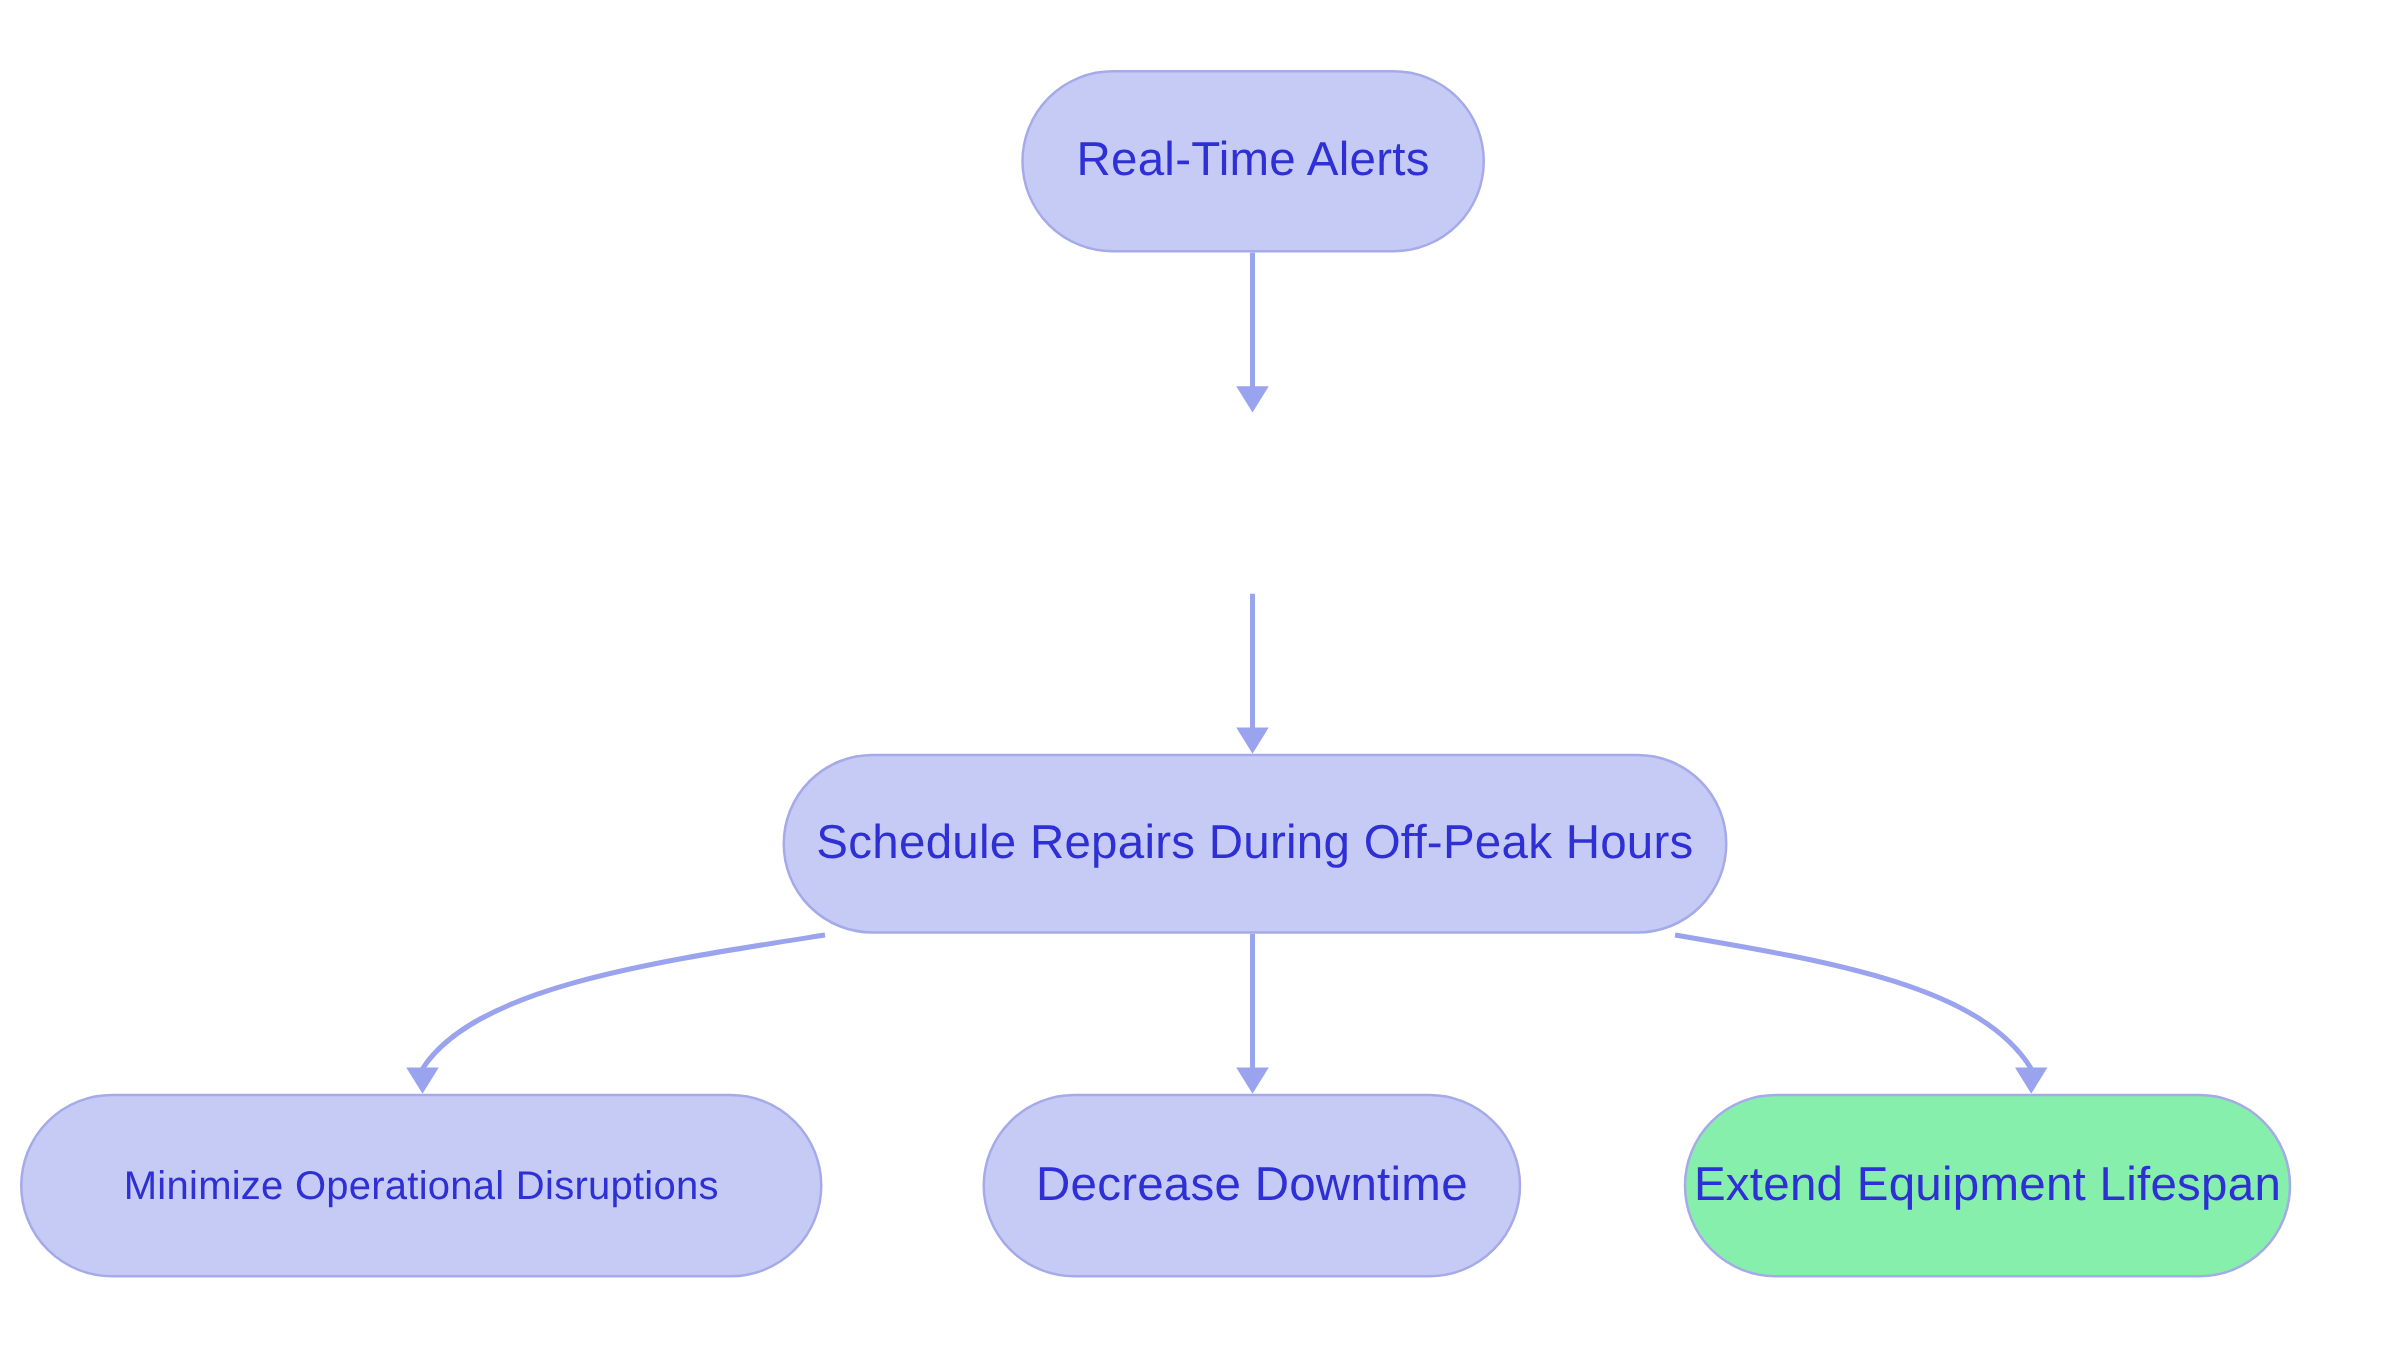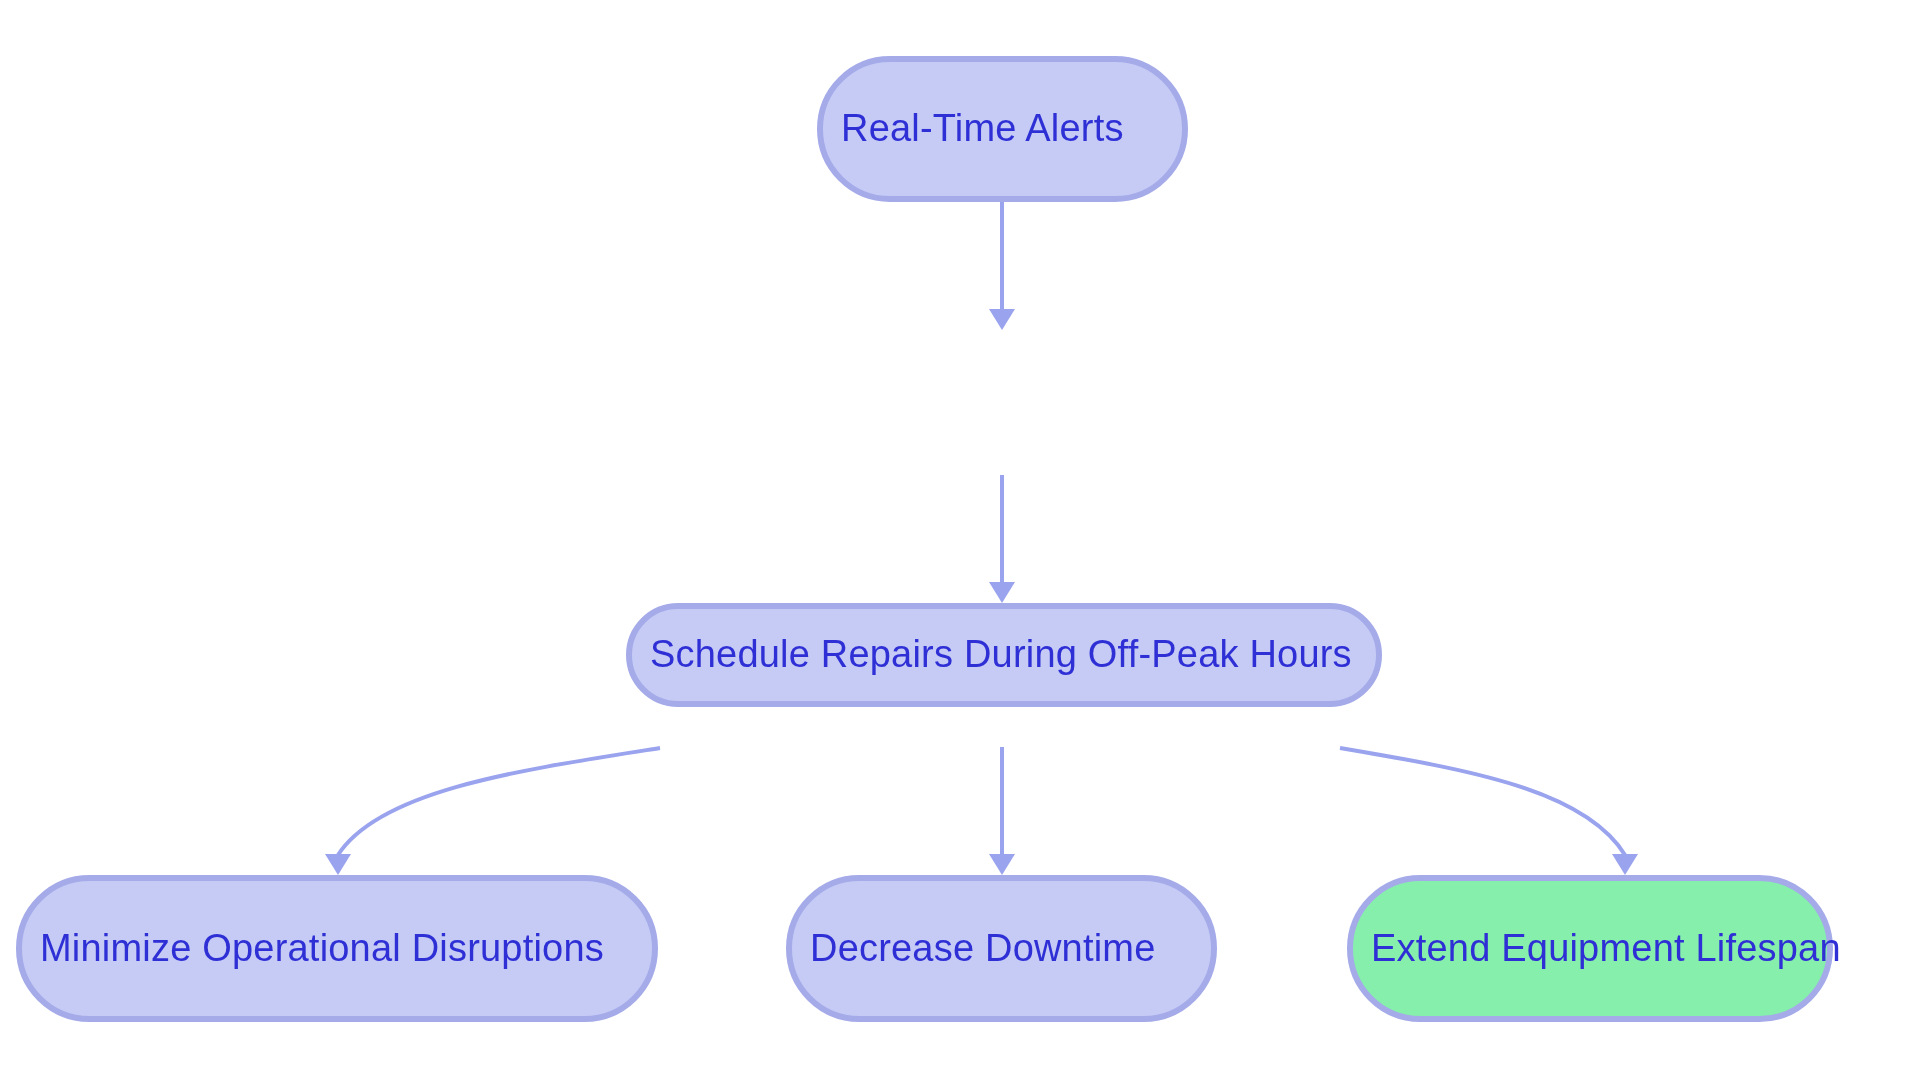--- a/index.html
+++ b/index.html
@@ -26,23 +26,23 @@
     top: 0;
     width: 1920px;
     height: 1083px;
     pointer-events: none;
   }
   .node {
     position: absolute;
     box-sizing: border-box;
     display: flex;
     align-items: center;
-    justify-content: flex-start;
+    justify-content: center;
     background: #c5cbf5;
-    border: 6px solid #701a75;
+    border: 2px solid #701a75;
     border-radius: 999px;
     color: #2f2fd6;
     text-align: center;
     line-height: 1.1;
     white-space: nowrap;
     user-select: none;
   }
   .node-label {
     display: block;
     padding: 0 18px;
@@ -69,25 +69,25 @@
         <polygon points="989,854 1015,854 1002,875"></polygon>
         <polygon points="1612,854 1638,854 1625,875"></polygon>
       </g>
   </svg>
 
   <div class="node" style="left: 817px; top: 56px; width: 371px; height: 146px; font-size: 38px; background: rgb(197, 203, 245); border-color: rgb(165, 171, 233); color: rgb(47, 47, 214);">
     <span class="node-label">Real-Time Alerts</span>
   </div>
 
 
-  <div class="node" style="left: 626px; top: 603px; width: 756px; height: 104px; font-size: 38px; background: rgb(197, 203, 245); border-color: rgb(165, 171, 233); color: rgb(47, 47, 214);">
+  <div class="node" style="left: 626px; top: 603px; width: 756px; height: 144px; font-size: 38px; background: rgb(197, 203, 245); border-color: rgb(165, 171, 233); color: rgb(47, 47, 214);">
     <span class="node-label">Schedule Repairs During Off-Peak Hours</span>
   </div>
 
-  <div class="node" style="left: 16px; top: 875px; width: 642px; height: 147px; font-size: 38px; background: rgb(197, 203, 245); border-color: rgb(165, 171, 233); color: rgb(47, 47, 214);">
+  <div class="node" style="left: 16px; top: 875px; width: 642px; height: 147px; font-size: 32px; background: rgb(197, 203, 245); border-color: rgb(165, 171, 233); color: rgb(47, 47, 214);">
     <span class="node-label">Minimize Operational Disruptions</span>
   </div>
 
   <div class="node" style="left: 786px; top: 875px; width: 431px; height: 147px; font-size: 38px; background: rgb(197, 203, 245); border-color: rgb(165, 171, 233); color: rgb(47, 47, 214);">
     <span class="node-label">Decrease Downtime</span>
   </div>
 
   <div class="node" style="left: 1347px; top: 875px; width: 486px; height: 147px; font-size: 38px; background: #86efac; border-color: rgb(165, 171, 233); color: rgb(47, 47, 214);">
     <span class="node-label">Extend Equipment Lifespan</span>
   </div>

